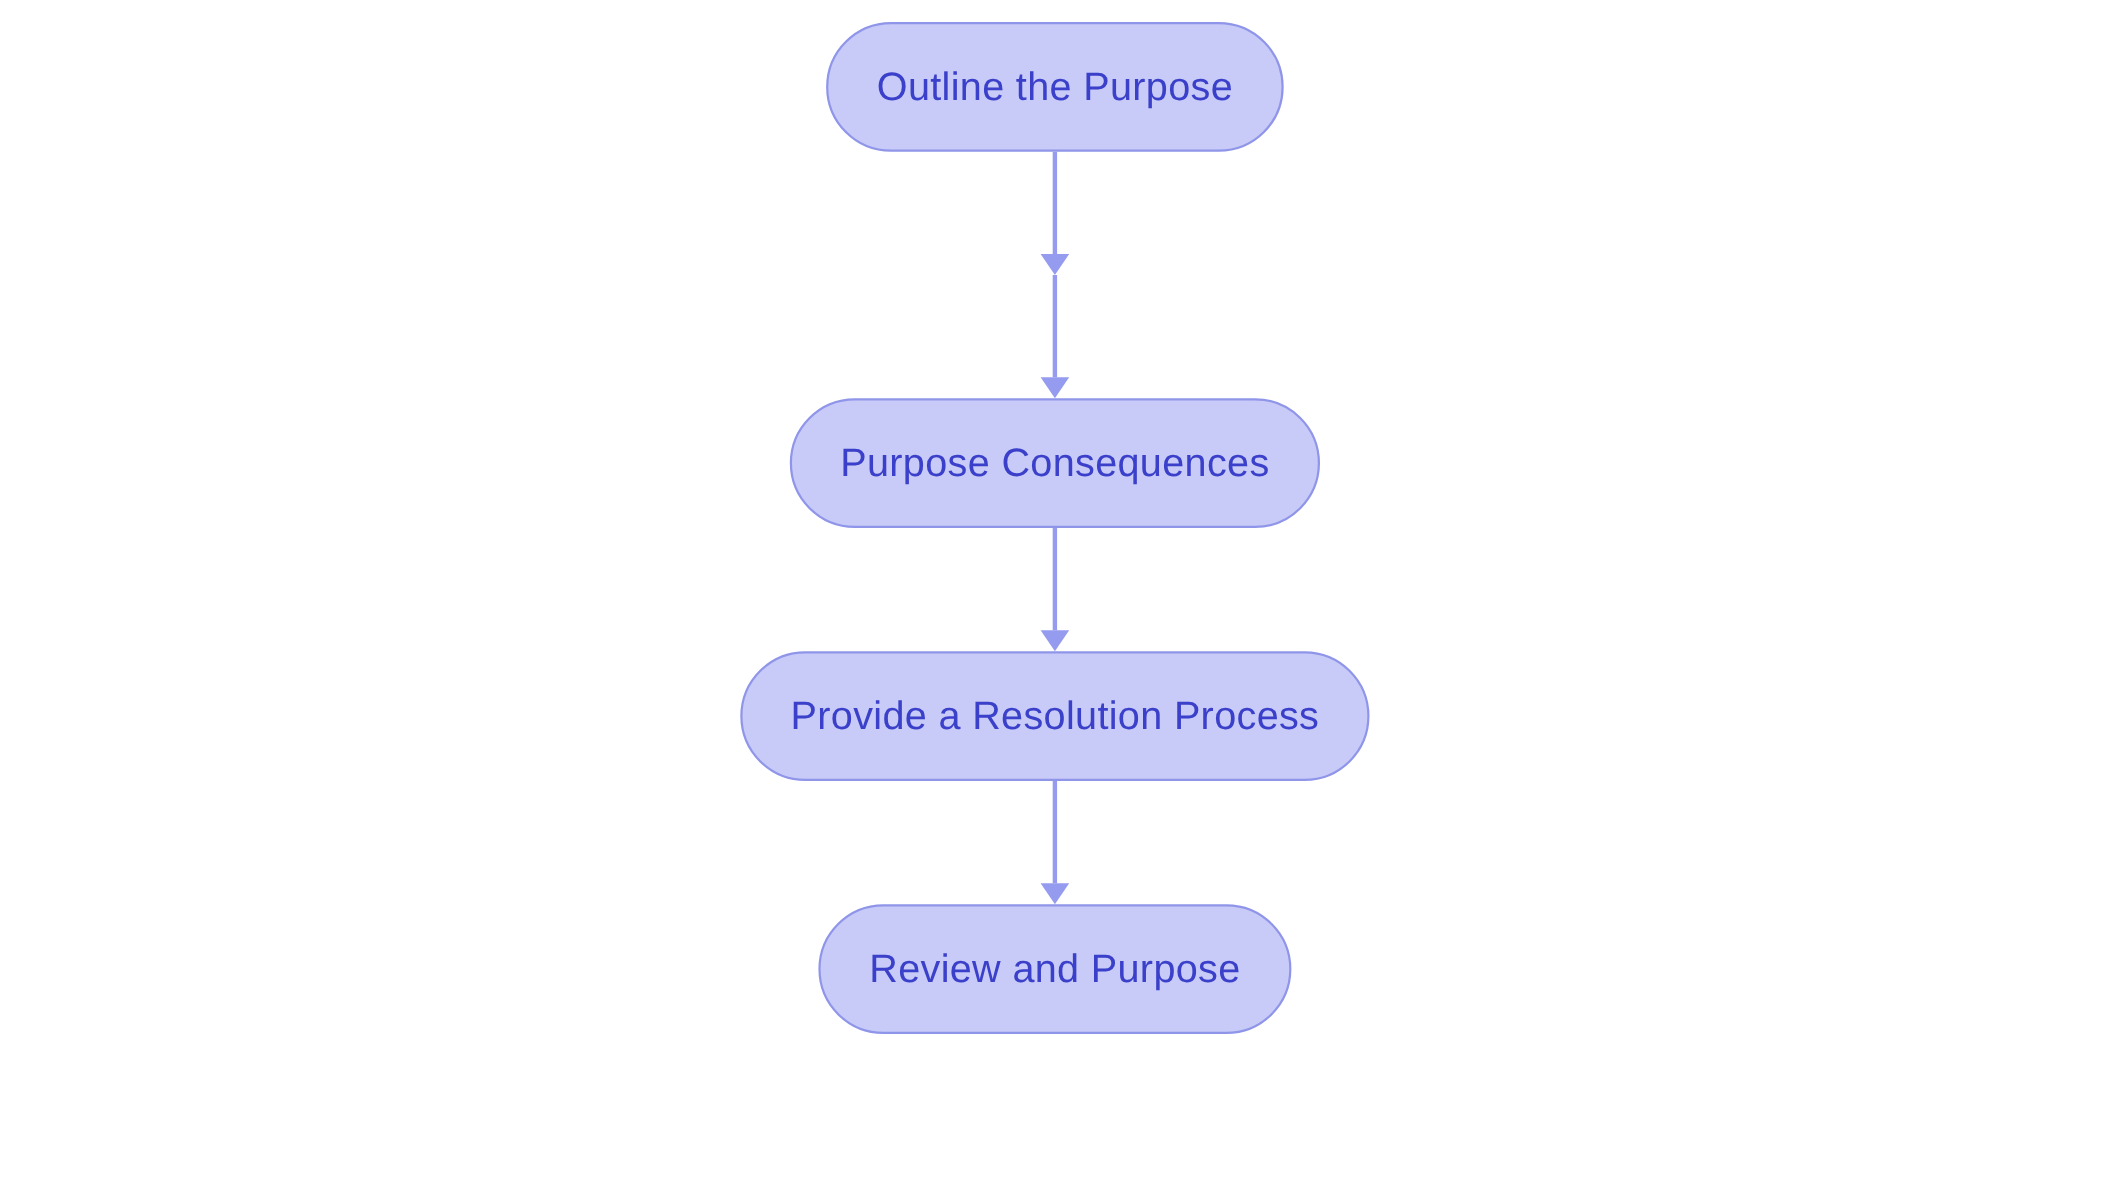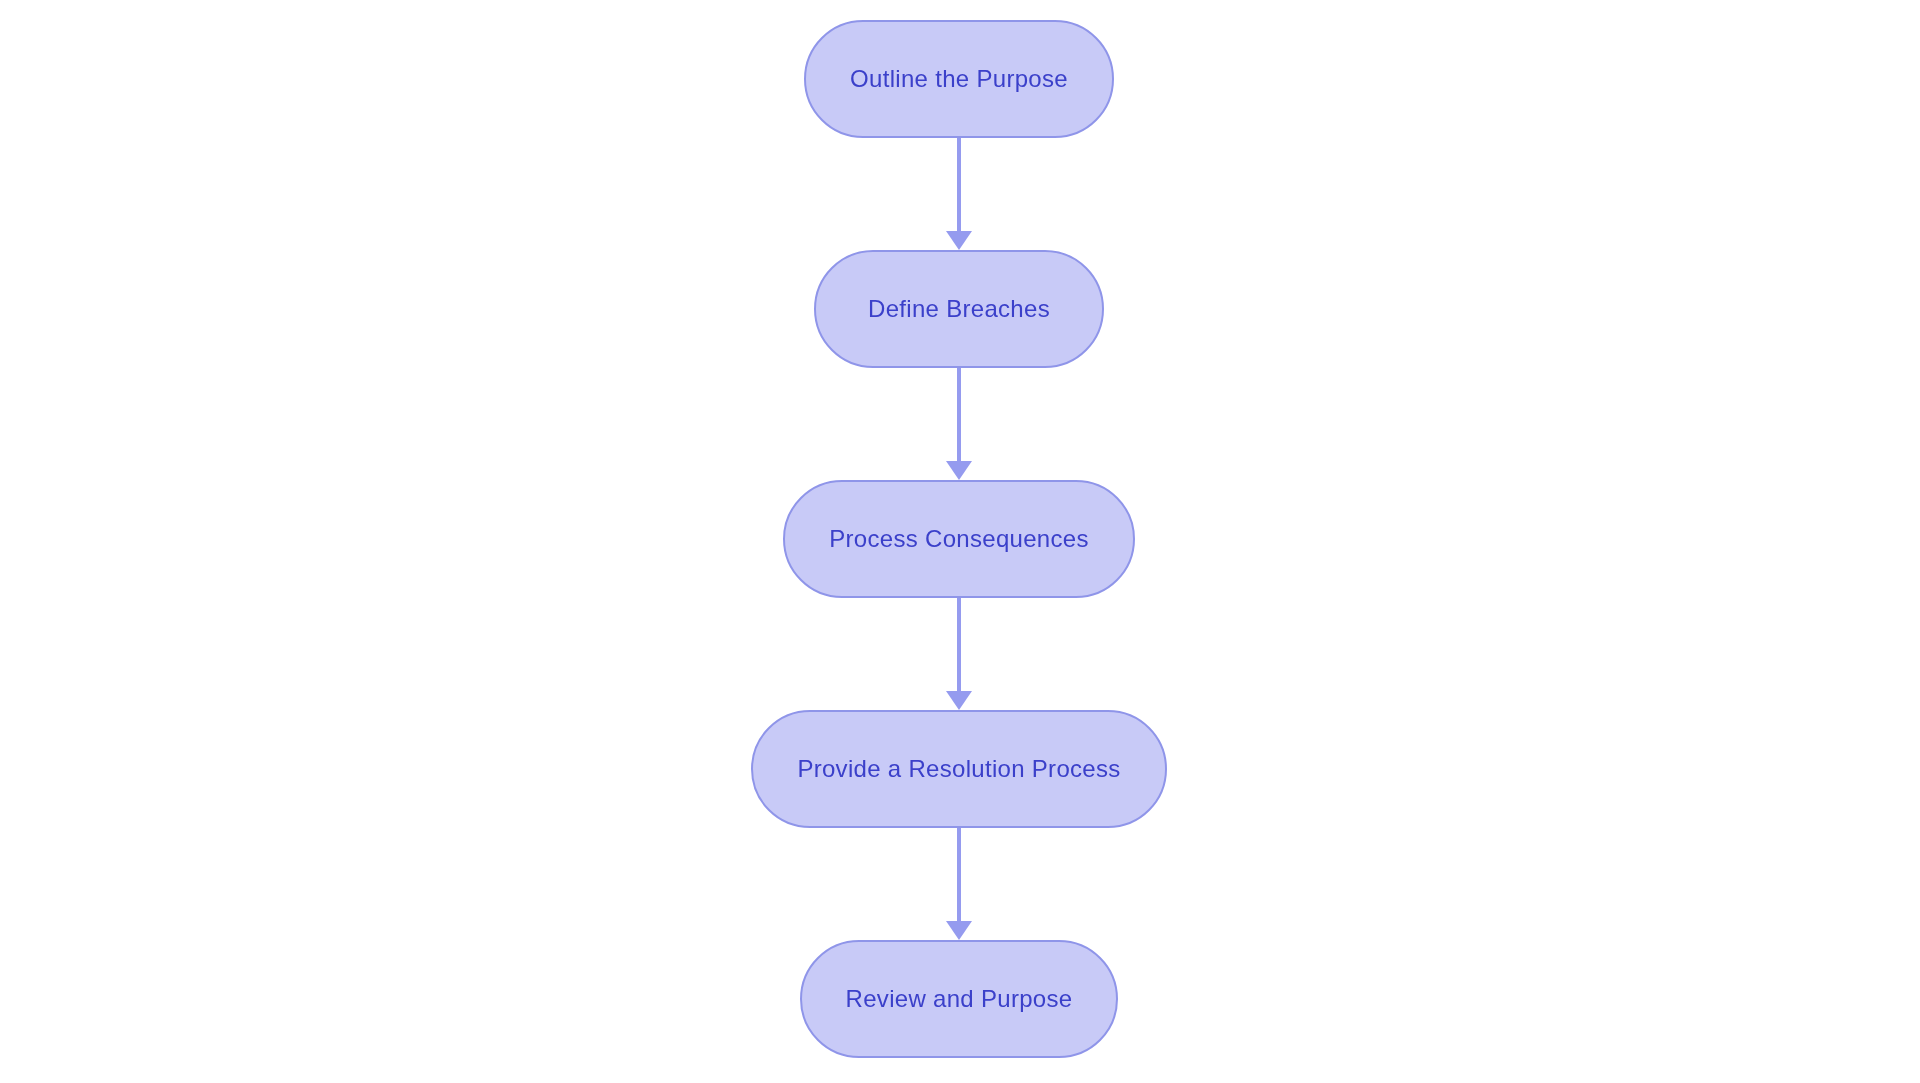--- a/index.html
+++ b/index.html
@@ -39,21 +39,21 @@
     display: flex;
     align-items: center;
     justify-content: center;
     background: var(--node-fill);
     border: 2px solid var(--node-border);
     border-radius: 59px;
     flex: 0 0 auto;
   }
   .node-label {
     color: var(--node-text);
-    font-size: 24px;
+    font-size: 36px;
     font-weight: 400;
     letter-spacing: 0.3px;
     white-space: nowrap;
   }
   .connector {
     height: 112px;
     display: flex;
     flex-direction: column;
     align-items: center;
     flex: 0 0 auto;
@@ -79,31 +79,28 @@
 
     <div class="node">
       <span class="node-label">Outline the Purpose</span>
     </div>
 
     <div class="connector">
       <div class="line"></div>
       <div class="head"></div>
     </div>
 
-    <div class="node">
-      <span class="node-label">Define Breaches</span>
-    </div>
 
     <div class="connector">
       <div class="line"></div>
       <div class="head"></div>
     </div>
 
     <div class="node">
-      <span class="node-label">Process Consequences</span>
+      <span class="node-label">Purpose Consequences</span>
     </div>
 
     <div class="connector">
       <div class="line"></div>
       <div class="head"></div>
     </div>
 
     <div class="node">
       <span class="node-label">Provide a Resolution Process</span>
     </div>

